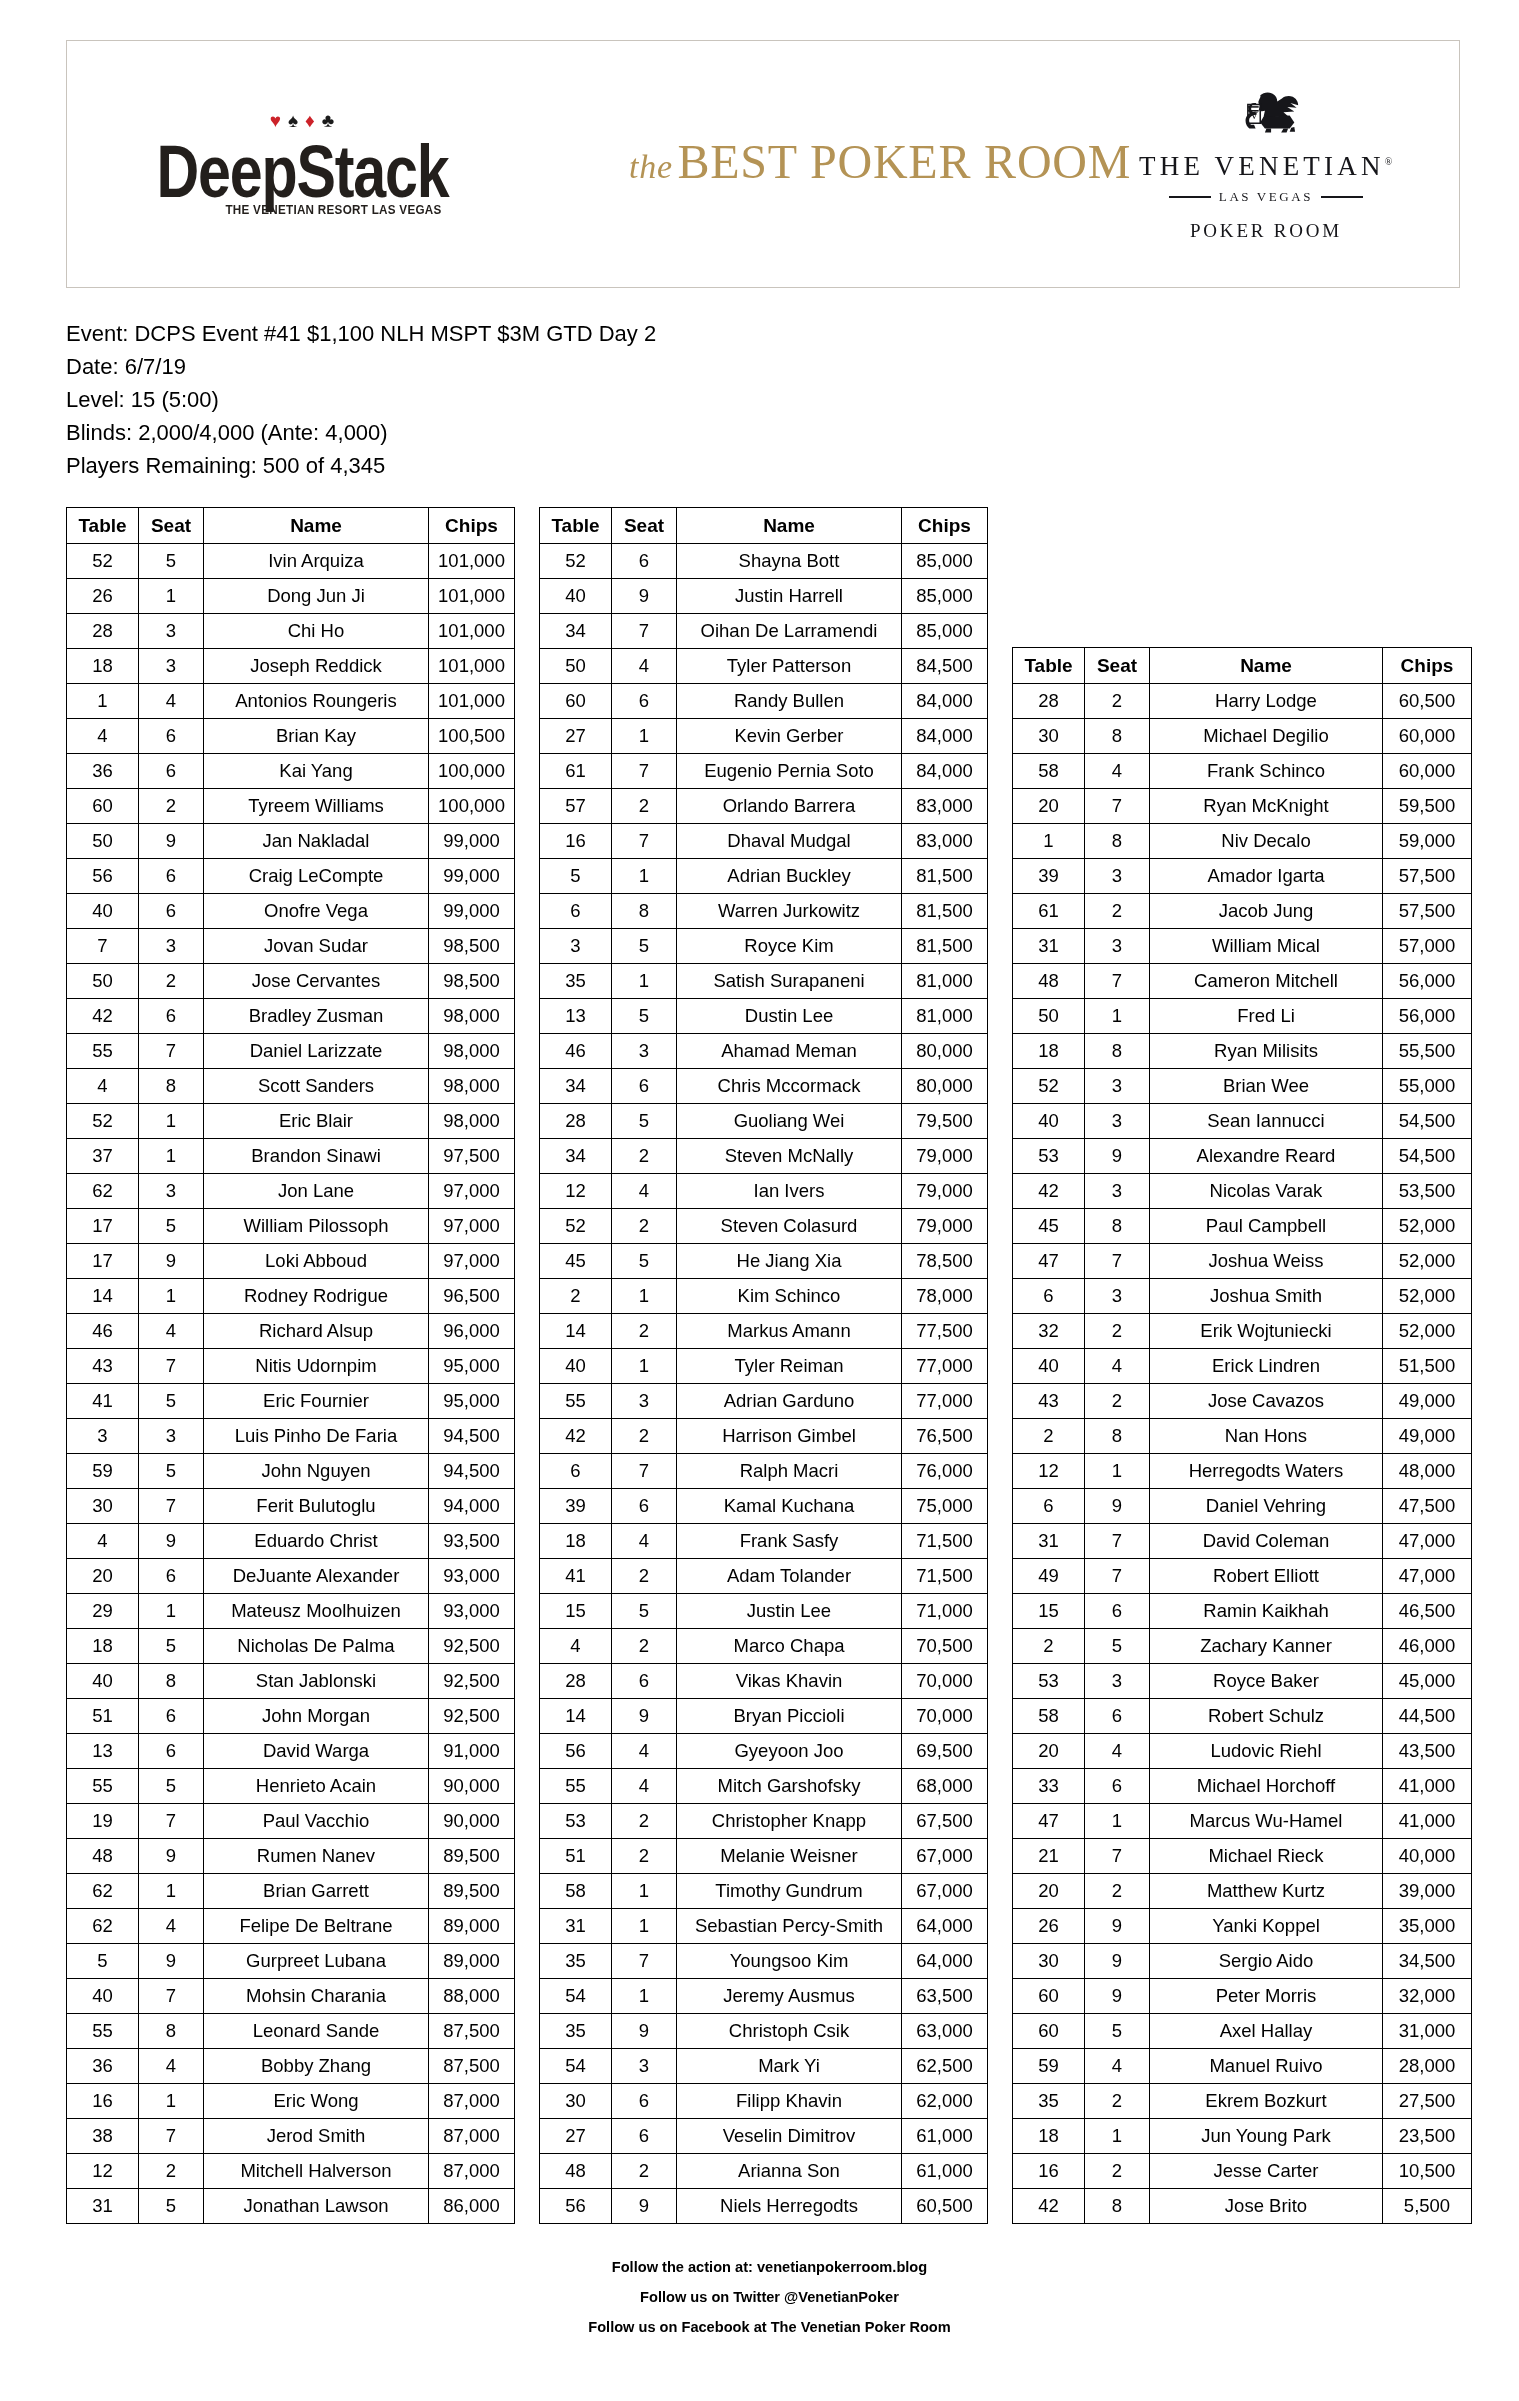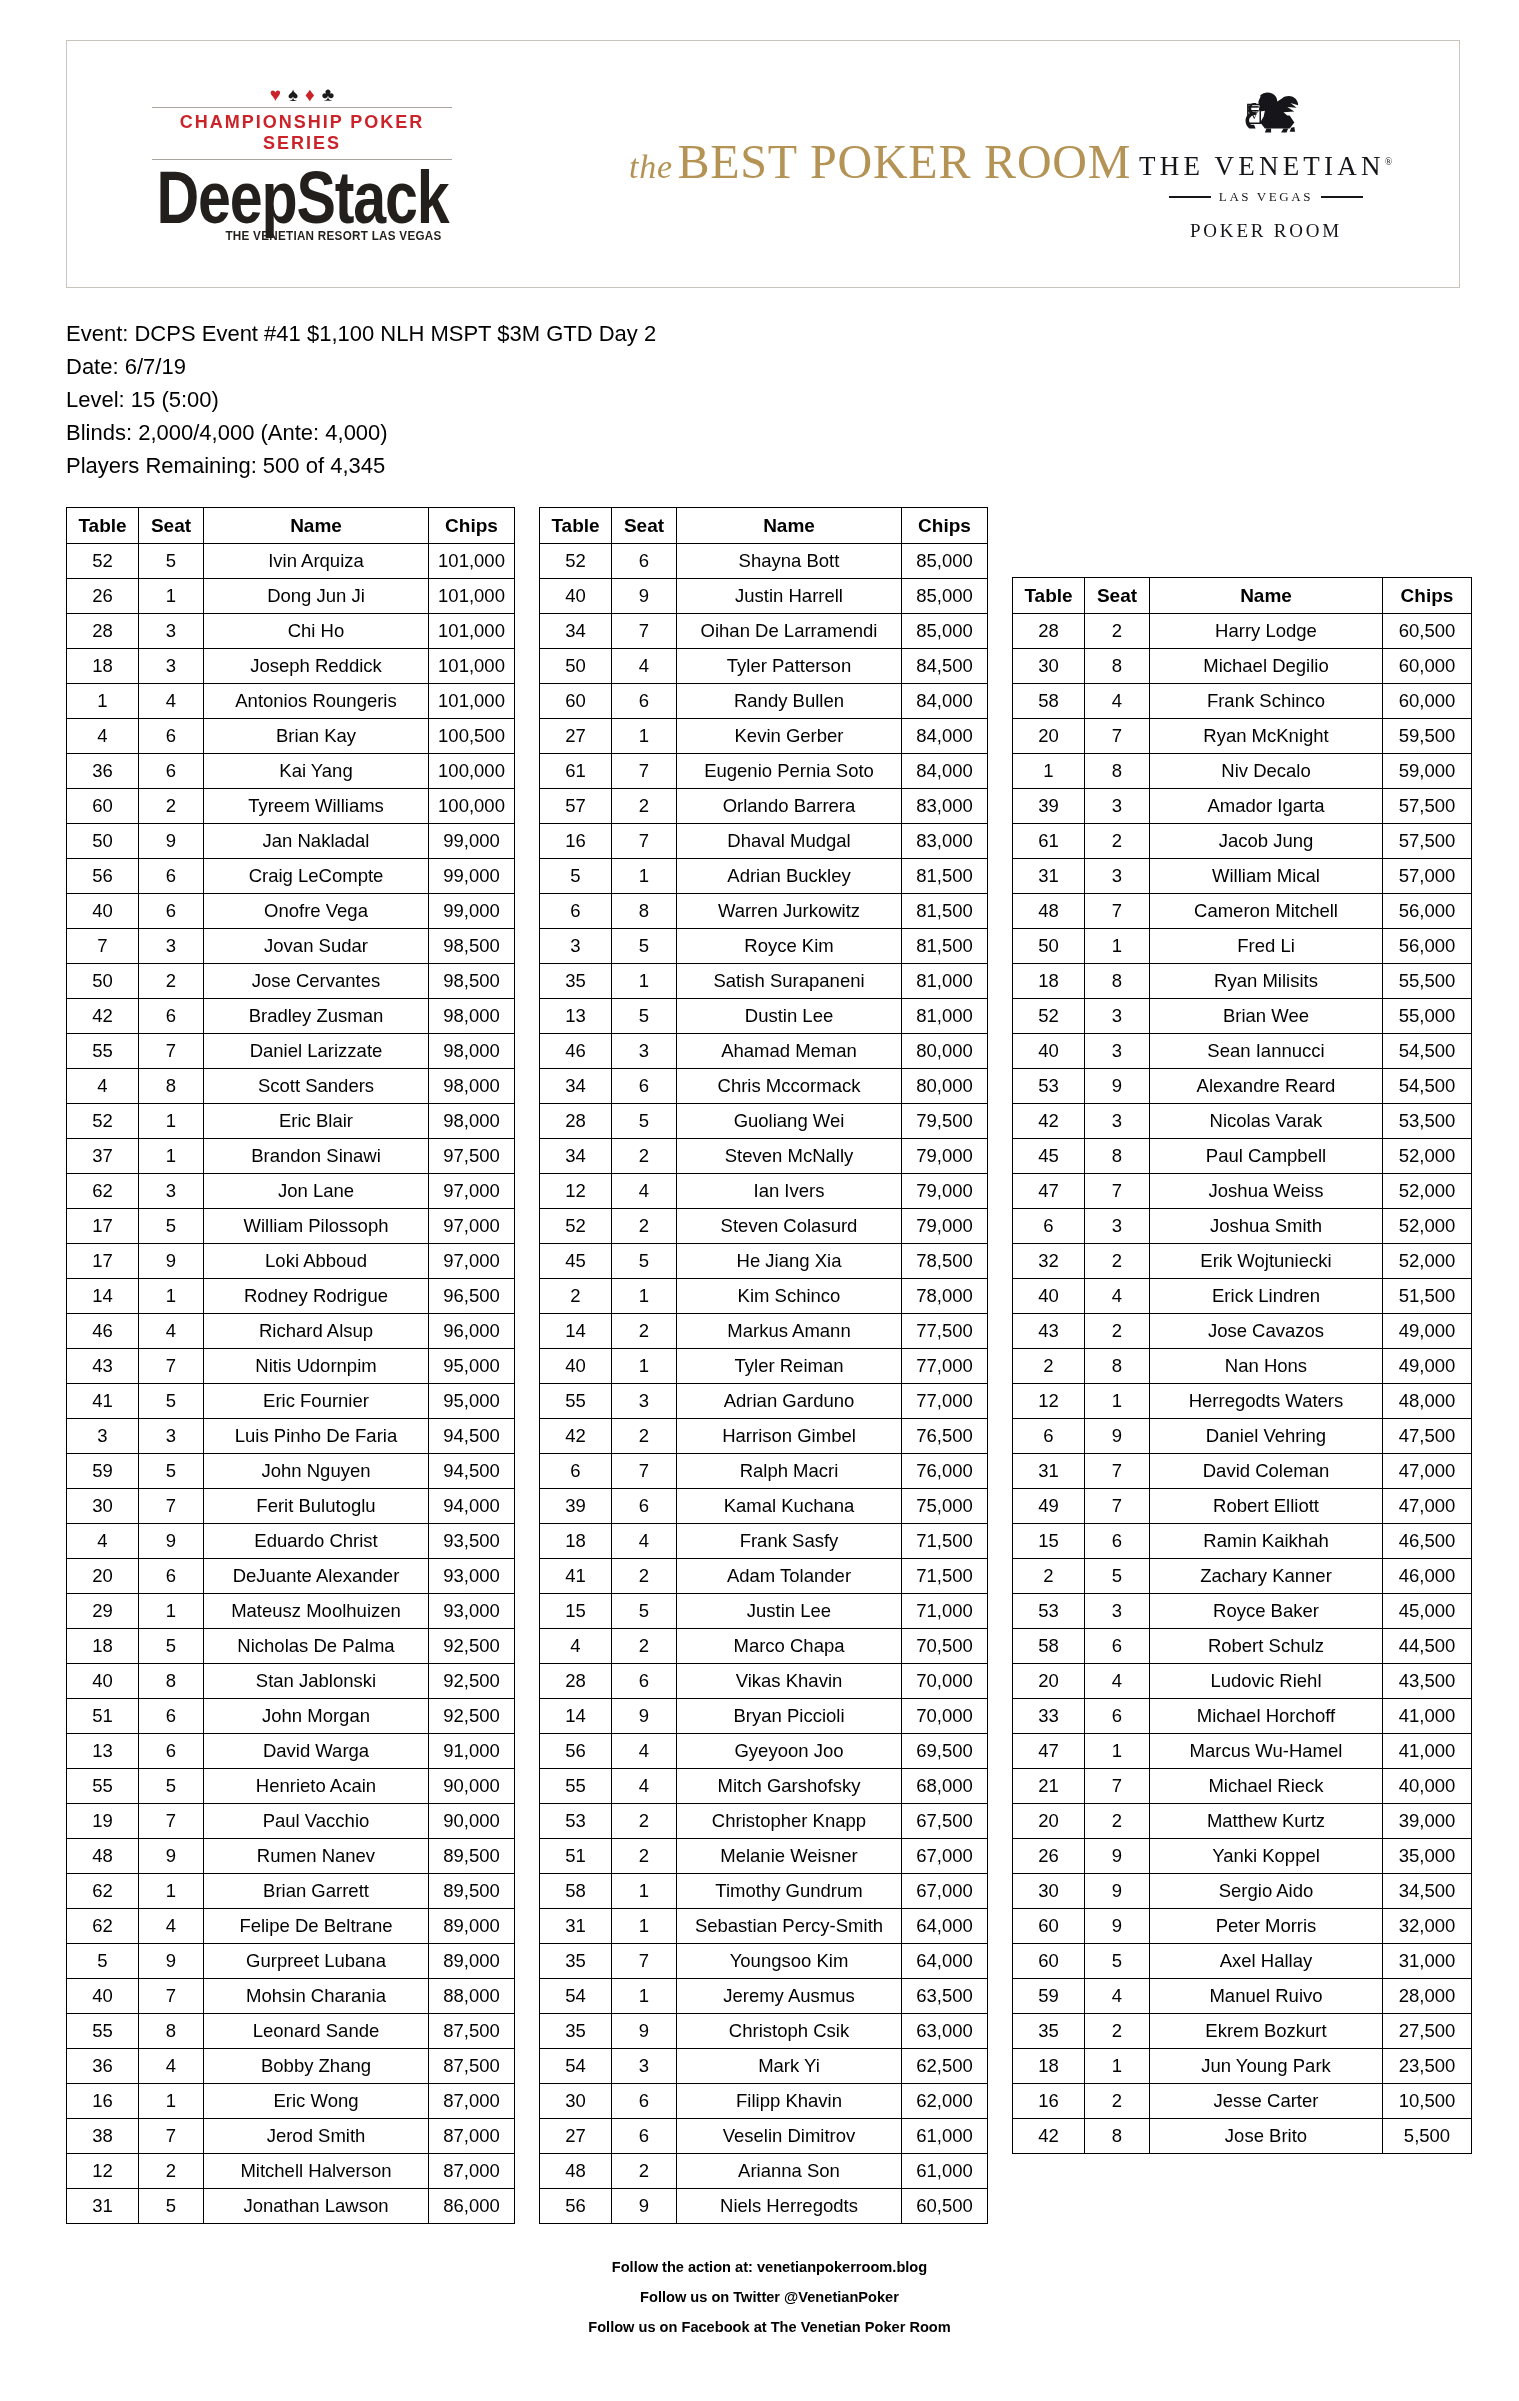--- a/index.html
+++ b/index.html
@@ -173,21 +173,21 @@
     color: #000;
     font-family: "Liberation Sans", sans-serif;
   }
   .event-info div { white-space: nowrap; }
 
   
   .tables-wrap {
     margin: 25px 0 0 66px;
     display: flex;
     gap: 24px;
-    align-items: center;
+    align-items: flex-end;
   }
   table.chipcount {
     border-collapse: collapse;
     table-layout: fixed;
     font-size: 18.5px;
   }
   table.chipcount th,
   table.chipcount td {
     border: 1.5px solid #000;
     height: 34px;
@@ -230,21 +230,20 @@
 <body>
 
 <div class="page">
 
   <div class="banner">
 
     <div class="ds-logo">
       <div class="ds-suits">
         <span class="red">♥</span><span class="blk">♠</span><span class="red">♦</span><span class="blk">♣</span>
       </div>
-      <div class="ds-cps">CHAMPIONSHIP POKER SERIES</div>
       <div class="ds-word">DeepStack</div>
       <div class="ds-sub">THE VENETIAN RESORT LAS VEGAS</div>
     </div>
 
     <div class="tagline">
       <div class="line1">
         <span class="ital">the</span><span>BEST POKER ROOM</span>
       </div>
     </div>
 

